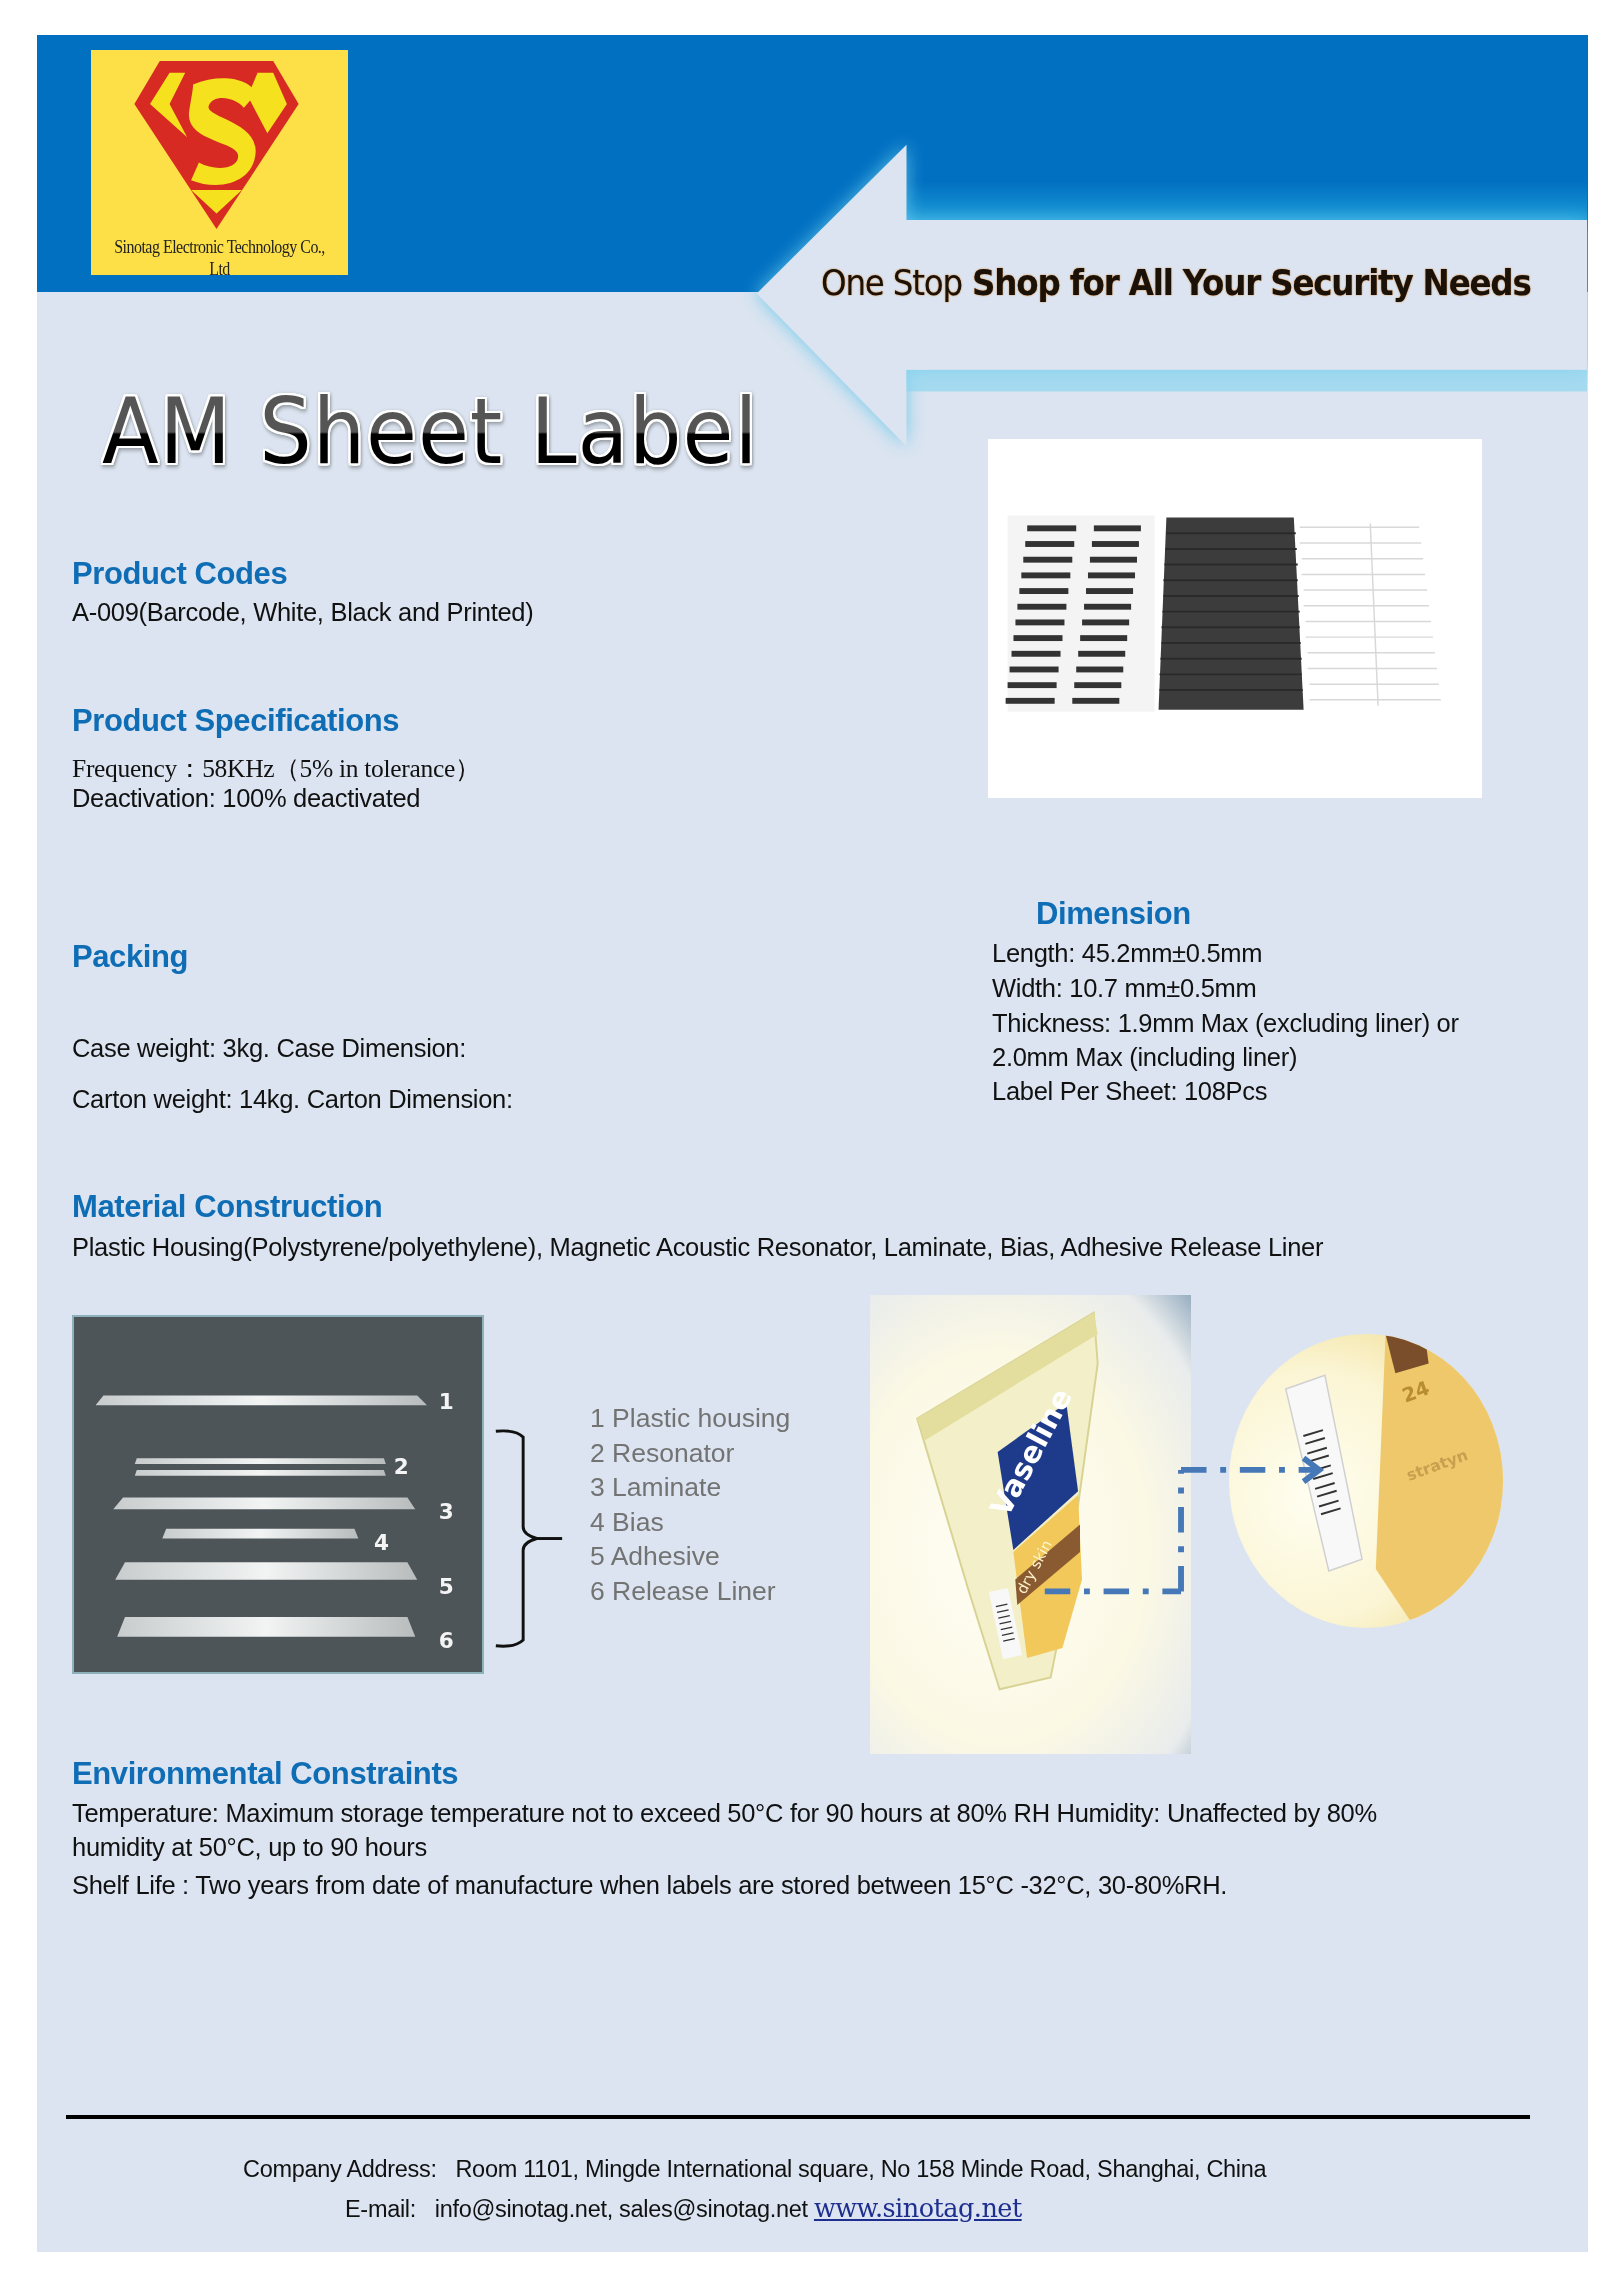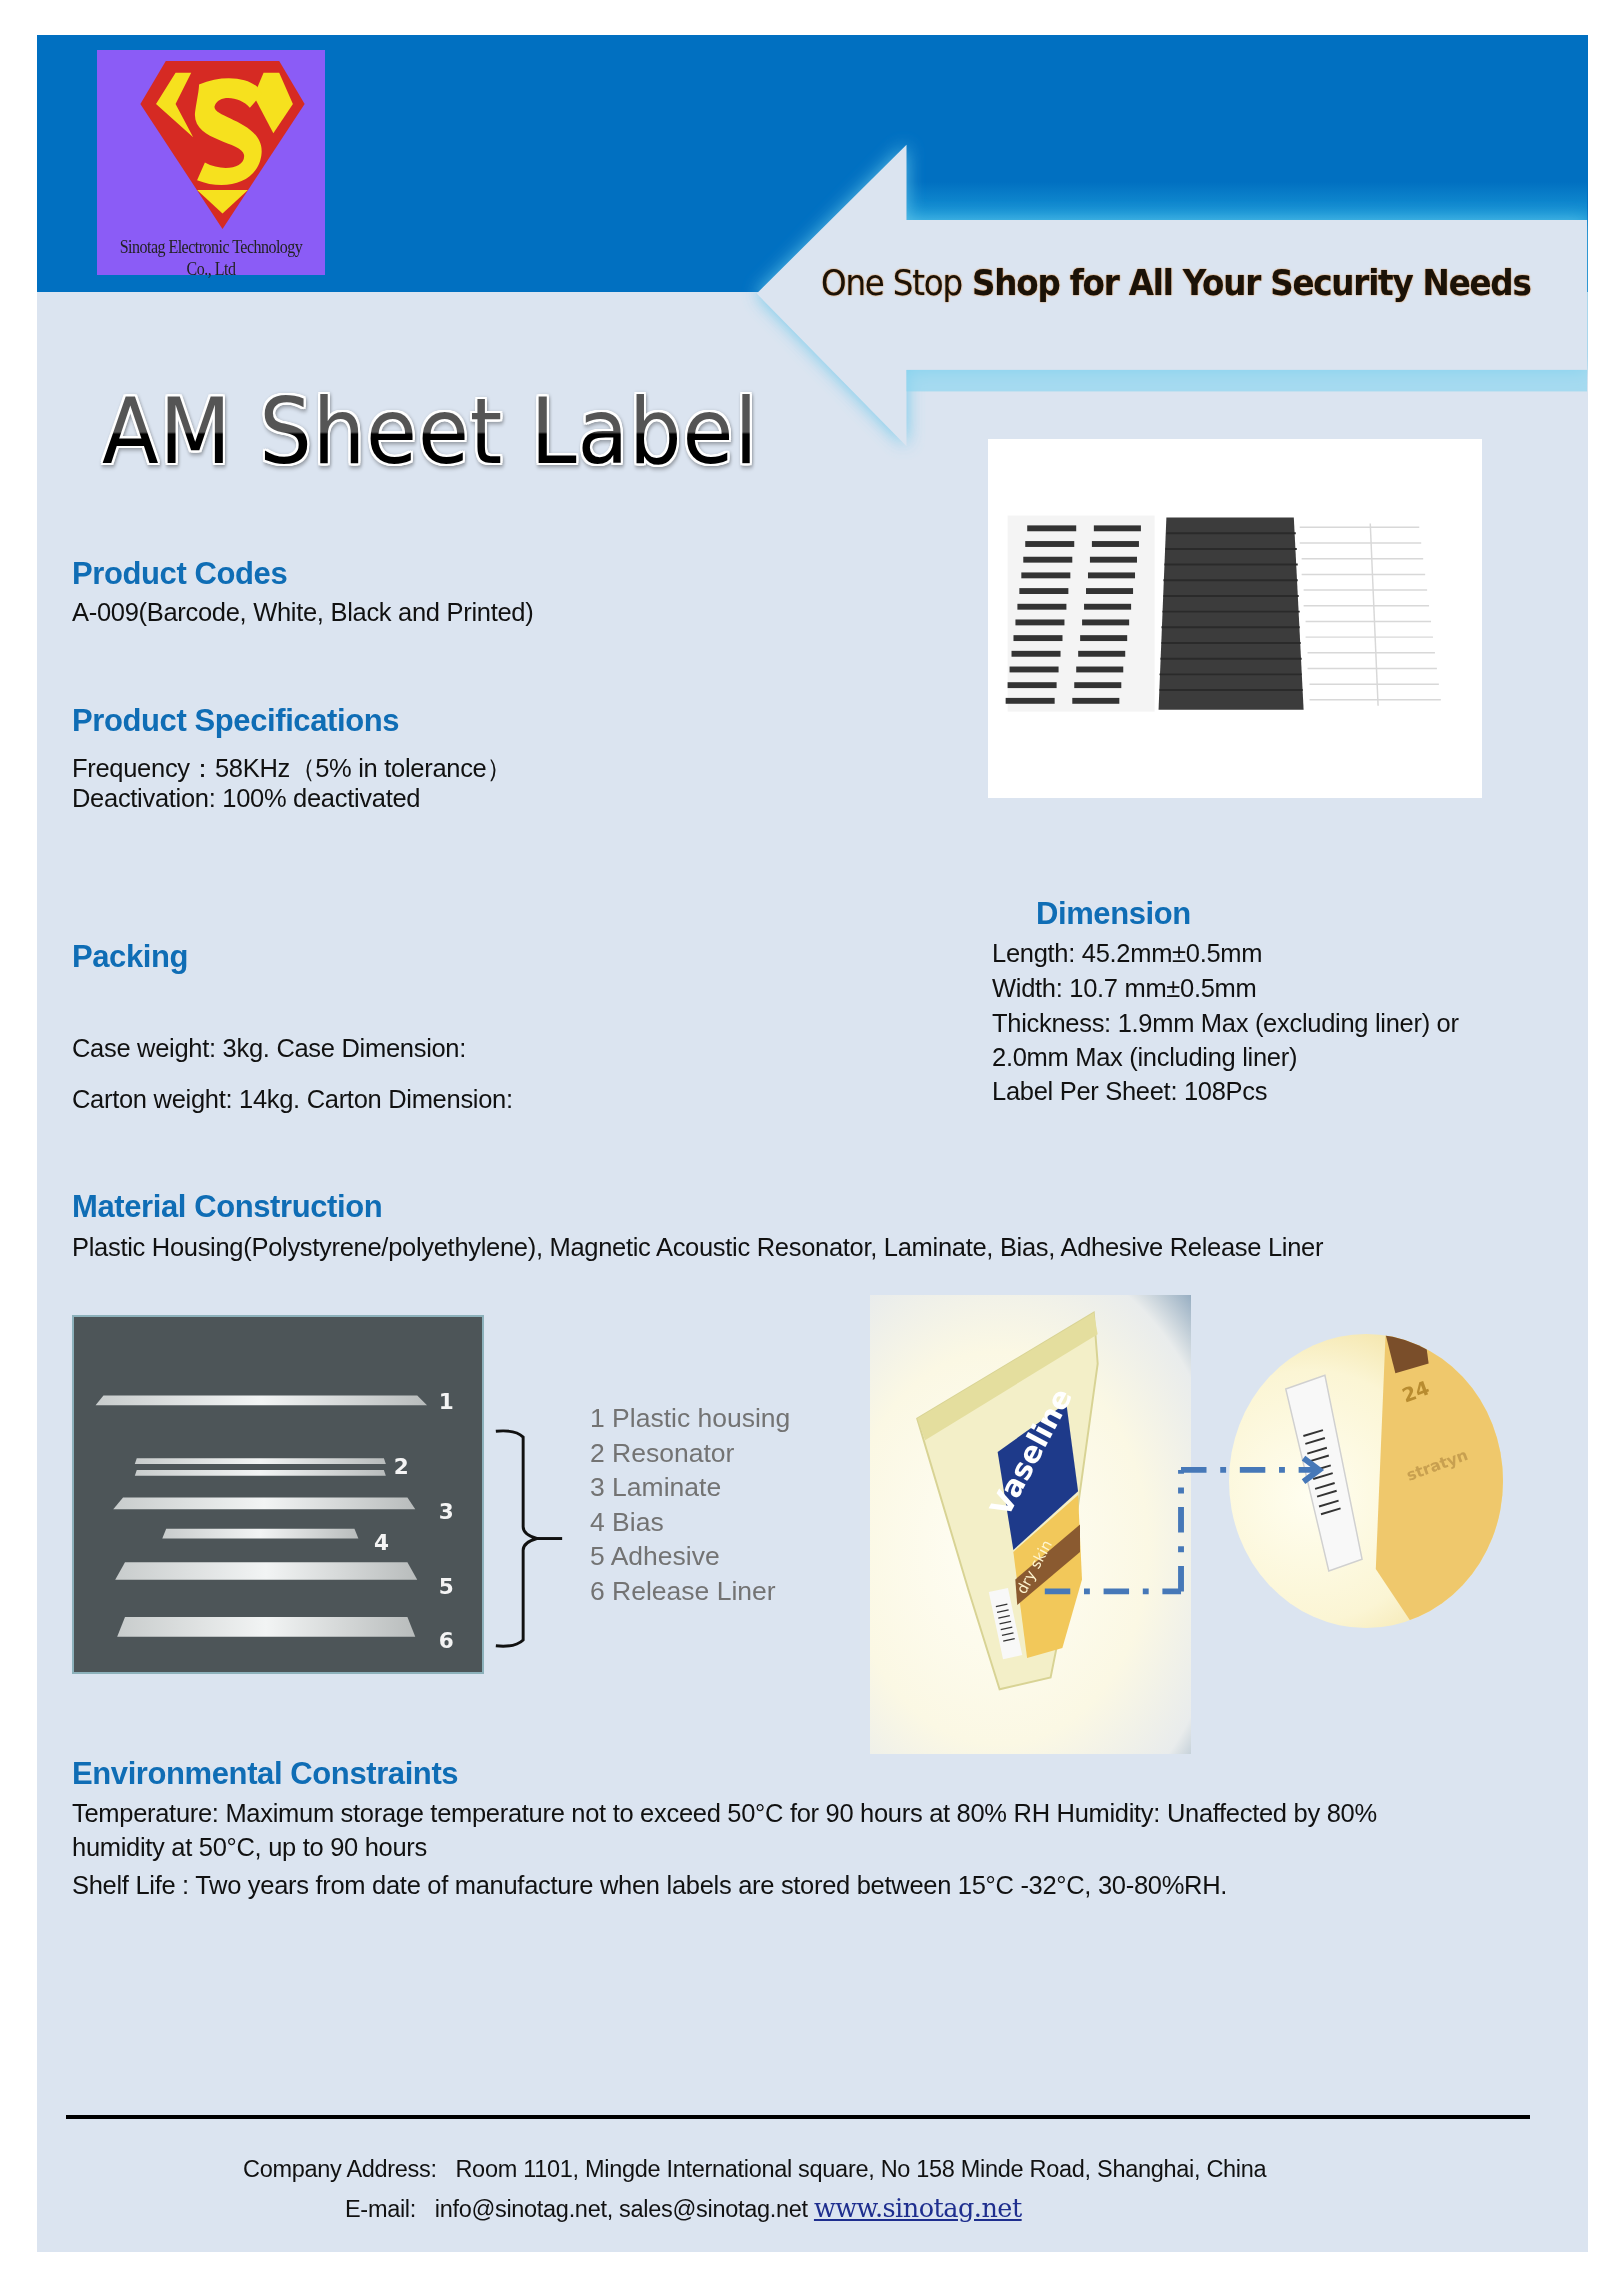--- a/index.html
+++ b/index.html
@@ -12,22 +12,22 @@
     position: absolute; left: 37px; top: 35px; width: 1551px; height: 2217px;
     background: #dbe4f0; overflow: hidden;
   }
   
   .header-band {
     position: absolute; left: 0; top: 0; width: 1551px; height: 257px;
     background: #0170c1;
   }
   .arrow-svg { position: absolute; left: 0; top: 0; }
   .logo-box {
-    position: absolute; left: 60px; top: 14.7px; width: 228px; height: 225px;
-    background: #8b5cf6;
+    position: absolute; left: 54px; top: 14.7px; width: 257px; height: 225px;
+    background: #fde047;
   }
   .logo-shield { position: absolute; left: 39px; top: 7.8px; }
   .logo-caption {
     position: absolute; left: 0; right: 0; top: 186px; text-align: center;
     font-family: "Liberation Serif", serif; font-size: 18.6px; color: #222;
     letter-spacing: -0.6px; transform: scaleX(0.86); transform-origin: center;
   }
   .slogan {
     position: absolute; left: 784px; top: 228px; width: 774px;
     font-family: "DejaVu Sans", sans-serif; font-weight: bold; font-size: 35px;
@@ -193,21 +193,21 @@
           <line x1="328" y1="266" x2="462" y2="266"></line>
         <line x1="390" y1="86" x2="398" y2="272"></line>
       </g>
     </svg>
   </div>
 
   <div class="section-heading" style="left:35px; top:521px;">Product Codes</div>
   <div class="body-line" style="left:35px; top:563px;">A-009(Barcode, White, Black and Printed)</div>
 
   <div class="section-heading" style="left:35px; top:668px;">Product Specifications</div>
-  <div class="body-line" style="left:35px; top:716px;">Frequency：58KHz（5% in tolerance）</div>
+  <div class="body-line" style="left:35px; top:716px;font-family:Liberation Serif, serif;">Frequency：58KHz（5% in tolerance）</div>
   <div class="body-line" style="left:35px; top:749px;">Deactivation: 100% deactivated</div>
 
   <div class="section-heading" style="left:35px; top:904px;">Packing</div>
   <div class="body-line" style="left:35px; top:999px;">Case weight: 3kg. Case Dimension:</div>
   <div class="body-line" style="left:35px; top:1050px;">Carton weight: 14kg. Carton Dimension:</div>
 
   <div class="section-heading" style="left:955px; top:861px;margin-left:44px;">Dimension</div>
   <div class="body-line" style="left:955px; top:904px;">Length: 45.2mm±0.5mm</div>
   <div class="body-line" style="left:955px; top:939px;">Width: 10.7 mm±0.5mm</div>
   <div class="body-line" style="left:955px; top:974px;">Thickness: 1.9mm Max (excluding liner) or</div>

